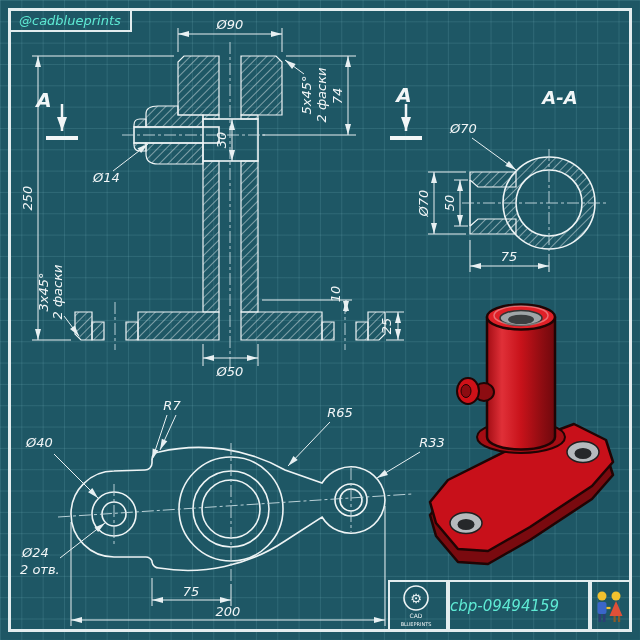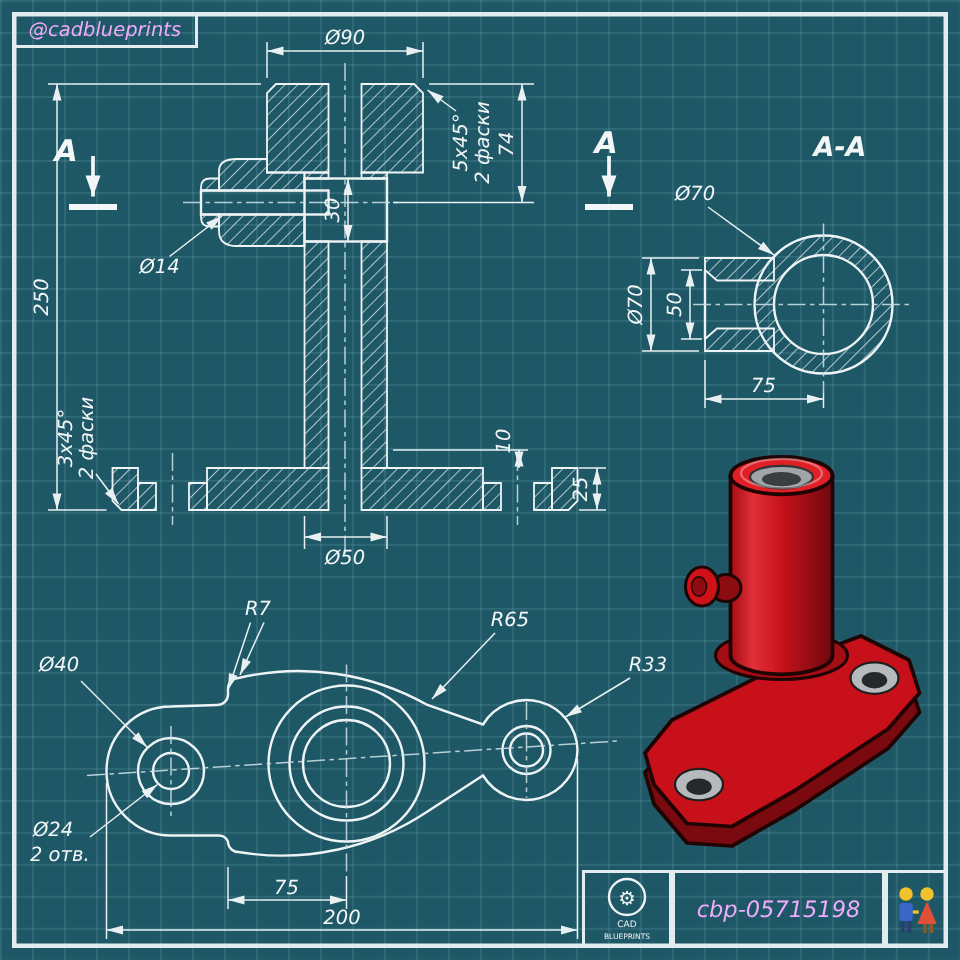--- a/index.html
+++ b/index.html
@@ -16,22 +16,22 @@
     border:3px solid #e3edef;pointer-events:none;z-index:3;}
   svg.draw{position:absolute;left:0;top:0;z-index:2;}
   .ol{stroke:#eef4f5;stroke-width:1.6;fill:none;}
   .hp{fill:url(#hatch);stroke:#eef4f5;stroke-width:1.2;}
   .dl{stroke:#e8f0f2;stroke-width:1;fill:none;}
   .thk{stroke:#f2f6f7;stroke-width:4;fill:none;}
   .cl{stroke:#c9dde2;stroke-width:1;stroke-dasharray:12 3 3 3;fill:none;opacity:.9;}
   text.dt{font-family:"DejaVu Sans",sans-serif;font-style:italic;font-size:13px;fill:#f2f6f7;}
   text.big{font-size:20px;font-weight:bold;}
   text.ttl{font-size:18px;font-weight:bold;}
-  .badge{position:absolute;z-index:4;border:2px solid #e3edef;color:#f0abfc;
-    display:flex;align-items:center;justify-content:center;}
+  .badge{position:absolute;z-index:4;border:2px solid #e3edef;color:#5eead4;
+    display:flex;align-items:center;}
   .watermark{left:8px;top:8px;height:20px;padding:0 9px;
     font-style:italic;font-size:13px;}
   .footer{position:absolute;right:8px;bottom:8px;z-index:4;display:flex;}
   .footer .badge{position:static;}
   .logo-box{width:56px;height:48px;}
   .code-box{width:138px;height:48px;font-style:italic;font-size:15px;}
   .emoji-box{width:38px;height:48px;}
 </style>
 </head>
 <body>
@@ -285,21 +285,21 @@
 <div class="footer">
   <div class="badge logo-box">
     <svg width="52" height="46" viewBox="0 0 52 46">
       <circle cx="26" cy="15" r="12" fill="none" stroke="#eef4f5" stroke-width="1.6"></circle>
       <text x="26" y="20" text-anchor="middle" font-size="13" fill="#eef4f5">⚙</text>
       <text x="26" y="35" text-anchor="middle" font-size="6" fill="#eef4f5" font-family="DejaVu Sans, sans-serif">CAD</text>
       <text x="26" y="43" text-anchor="middle" font-size="5" fill="#eef4f5" font-family="DejaVu Sans, sans-serif">BLUEPRINTS</text>
     </svg>
   </div>
   <div class="badge code-box">
-    <span>cbp-05715198</span>
+    <span>cbp-09494159</span>
   </div>
   <div class="badge emoji-box">
     <svg width="34" height="44" viewBox="0 0 34 44">
       <circle cx="10" cy="12" r="4.5" fill="#f2c12e"></circle>
       <rect x="5.5" y="18" width="9" height="12" rx="2" fill="#3a66c9"></rect>
       <rect x="6.5" y="30" width="2.6" height="8" fill="#2b3f74"></rect>
       <rect x="10.9" y="30" width="2.6" height="8" fill="#2b3f74"></rect>
       <circle cx="24" cy="12" r="4.5" fill="#f2c12e"></circle>
       <path d="M24,17 L17.5,32 L30.5,32 Z" fill="#e05038"></path>
       <rect x="21.5" y="32" width="2.2" height="6" fill="#8a5a28"></rect>

